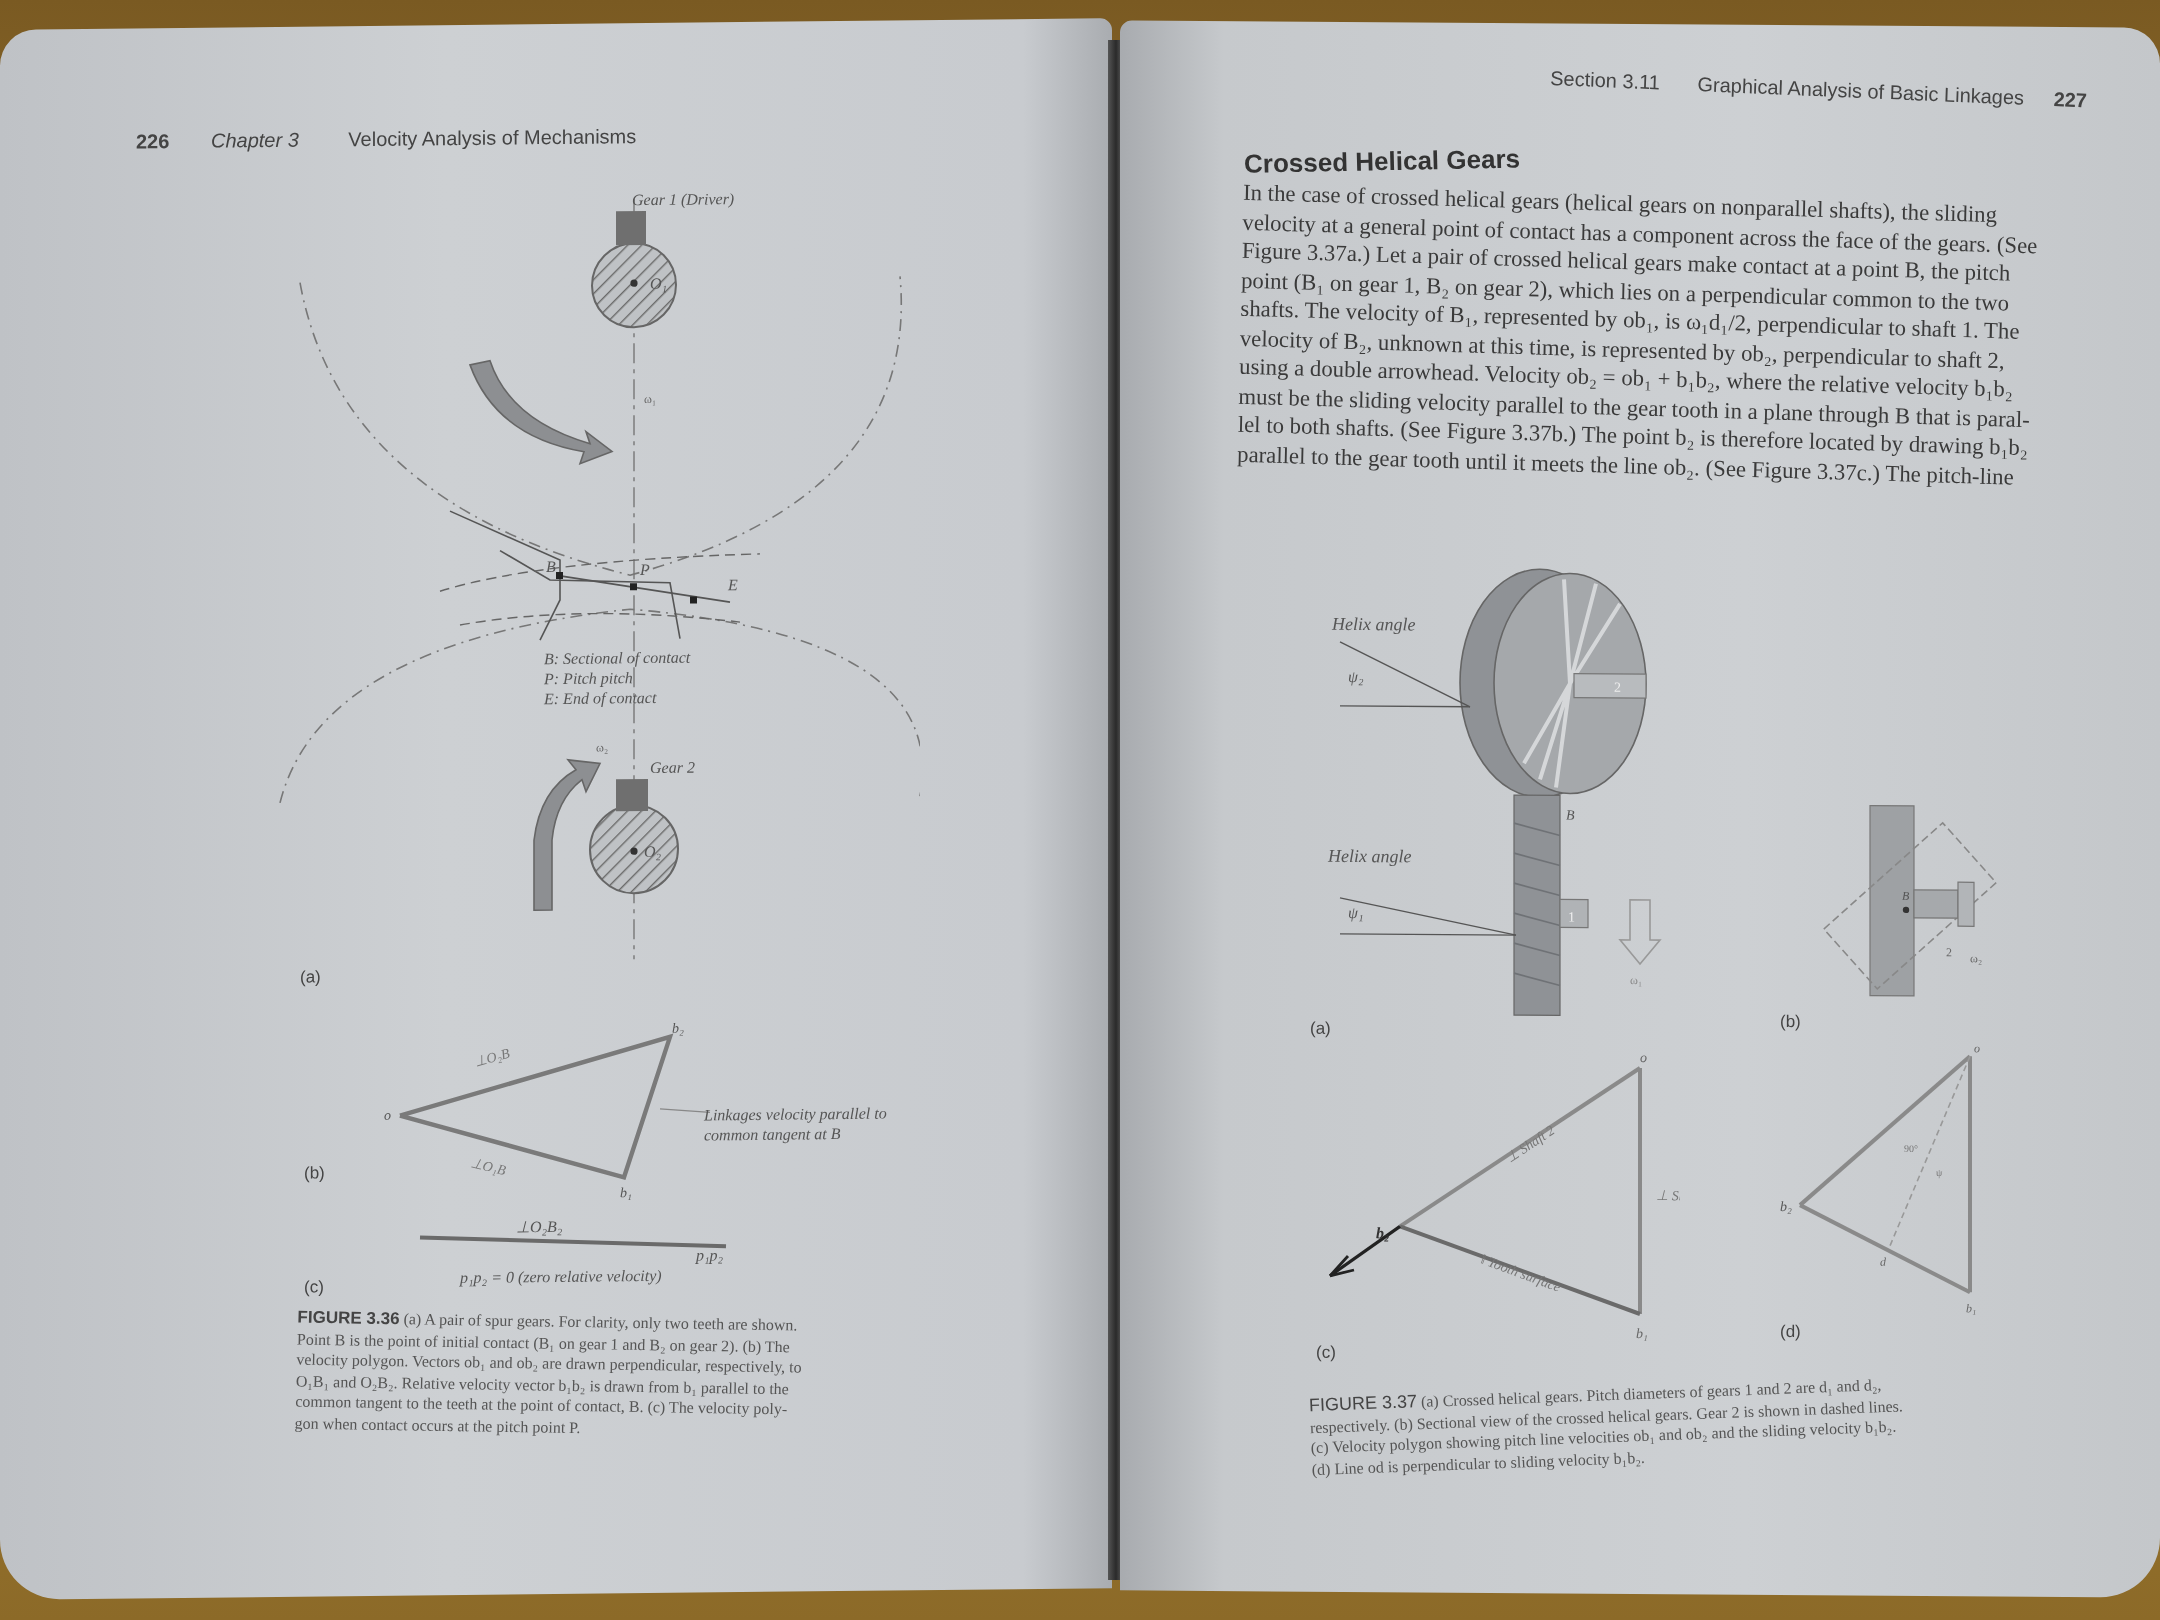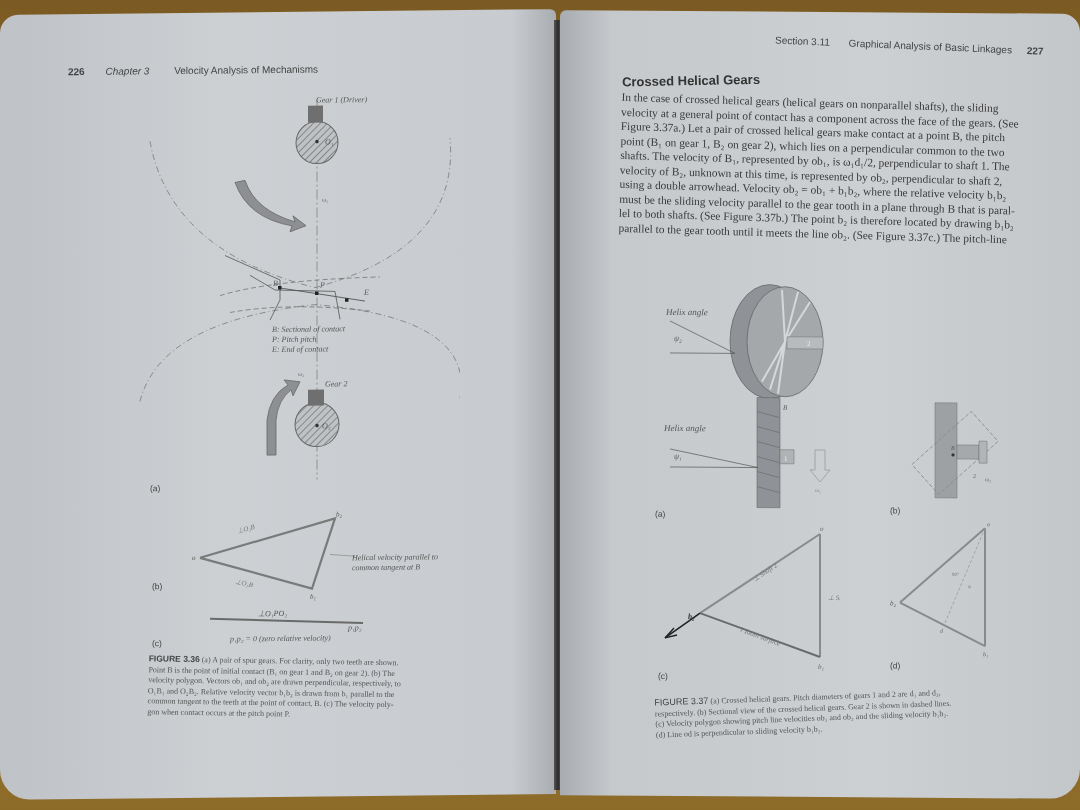--- a/index.html
+++ b/index.html
@@ -84,29 +84,29 @@
   <svg class="abs" style="left:190px;top:495px;" width="200" height="100">
     <polyline points="10,50 145,12 122,82 10,50" fill="none" stroke="#7a7a7a" stroke-width="2.2"></polyline>
     <line x1="140" y1="48" x2="165" y2="50" stroke="#888" stroke-width="0.7"></line>
     <text x="2" y="52" font-size="7" font-style="italic" fill="#555">o</text>
     <text x="146" y="10" font-size="7" font-style="italic" fill="#555">b₂</text>
     <text x="120" y="92" font-size="7" font-style="italic" fill="#555">b₁</text>
     <text x="48" y="26" font-size="7" font-style="italic" fill="#777" transform="rotate(-15 48 26)">⊥O₂B</text>
     <text x="45" y="76" font-size="7" font-style="italic" fill="#777" transform="rotate(14 45 76)">⊥O₁B</text>
   </svg>
   <div class="abs small-it" style="left:352px;top:542px;line-height:10px;">
-    <div>Helical velocity parallel to</div>
+    <div>Linkages velocity parallel to</div>
     <div>common tangent at B</div>
   </div>
   <div class="abs cap-lab" style="left:152px;top:568px;">(b)</div>
 
   <svg class="abs" style="left:205px;top:598px;" width="170" height="20">
     <line x1="5" y1="8" x2="158" y2="14" stroke="#6a6a6a" stroke-width="2"></line>
   </svg>
-  <div class="abs small-it" style="left:258px;top:597px;">⊥O₁PO₂</div>
+  <div class="abs small-it" style="left:258px;top:597px;">⊥O₂B₂</div>
   <div class="abs small-it" style="left:348px;top:612px;">p₁p₂</div>
   <div class="abs small-it" style="left:230px;top:622px;">p₁p₂ = 0 (zero relative velocity)</div>
   <div class="abs cap-lab" style="left:152px;top:625px;">(c)</div>
 
   <div class="abs caption" style="left:148px;top:644px;width:310px;transform:rotate(1.5deg);">
     <span class="cap-lab" style="font-weight:bold;">FIGURE 3.36</span>
     <span>(a) A pair of spur gears. For clarity, only two teeth are shown.</span><br>
     <span>Point B is the point of initial contact (B₁ on gear 1 and B₂ on gear 2). (b) The</span><br>
     <span>velocity polygon. Vectors ob₁ and ob₂ are drawn perpendicular, respectively, to</span><br>
     <span>O₁B₁ and O₂B₂. Relative velocity vector b₁b₂ is drawn from b₁ parallel to the</span><br>

